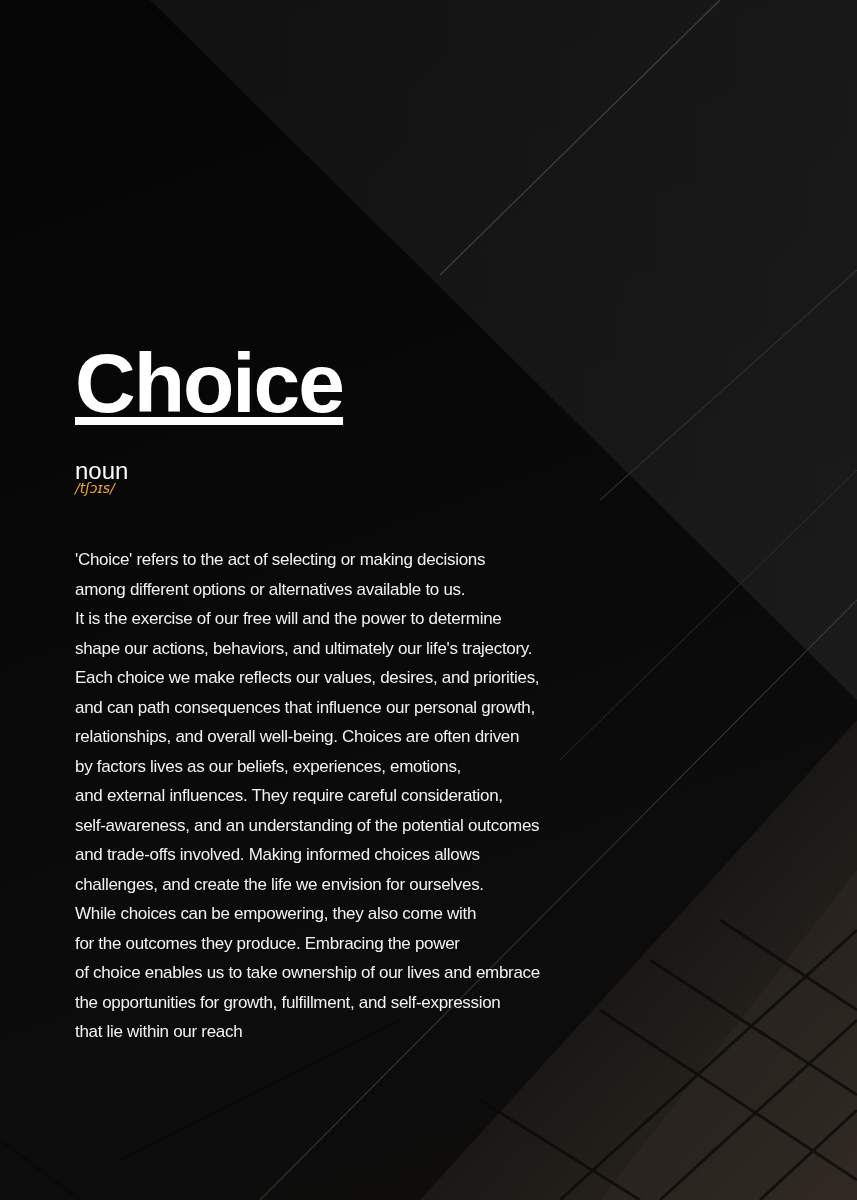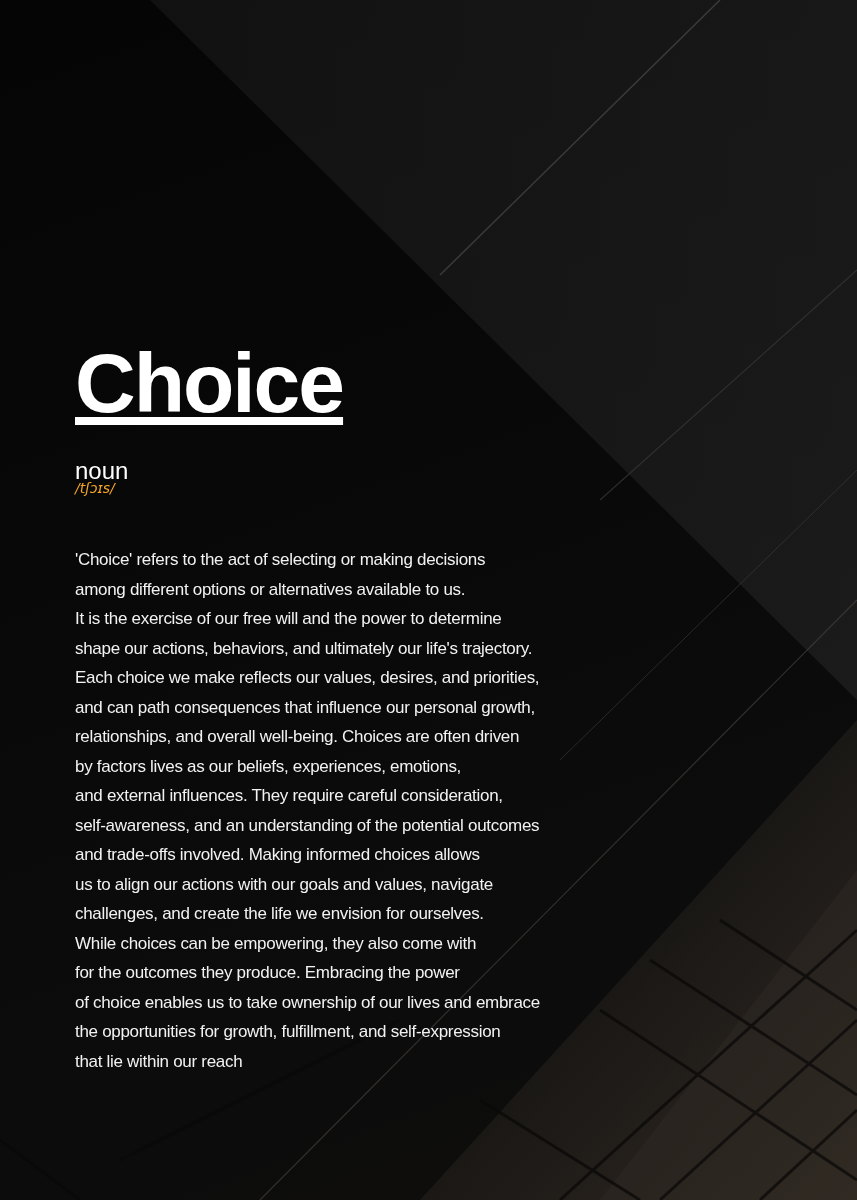--- a/index.html
+++ b/index.html
@@ -85,21 +85,20 @@
       <span class="def-line">among different options or alternatives available to us.</span>
       <span class="def-line">It is the exercise of our free will and the power to determine</span>
       <span class="def-line">shape our actions, behaviors, and ultimately our life's trajectory.</span>
       <span class="def-line">Each choice we make reflects our values, desires, and priorities,</span>
       <span class="def-line">and can path consequences that influence our personal growth,</span>
       <span class="def-line">relationships, and overall well-being. Choices are often driven</span>
       <span class="def-line">by factors lives as our beliefs, experiences, emotions,</span>
       <span class="def-line">and external influences. They require careful consideration,</span>
       <span class="def-line">self-awareness, and an understanding of the potential outcomes</span>
       <span class="def-line">and trade-offs involved. Making informed choices allows</span>
-      <span class="def-line">us to align our actions with our goals and values, navigate</span>
       <span class="def-line">challenges, and create the life we envision for ourselves.</span>
       <span class="def-line">While choices can be empowering, they also come with</span>
       <span class="def-line">for the outcomes they produce. Embracing the power</span>
       <span class="def-line">of choice enables us to take ownership of our lives and embrace</span>
       <span class="def-line">the opportunities for growth, fulfillment, and self-expression</span>
       <span class="def-line">that lie within our reach</span>
     </div>
   </div>
 </div>
 

